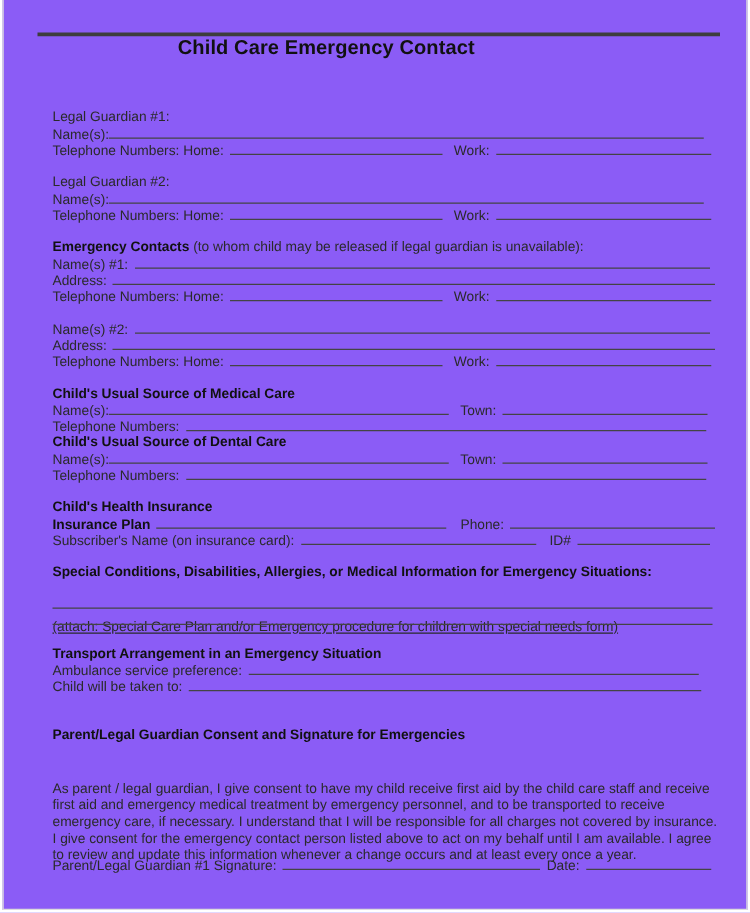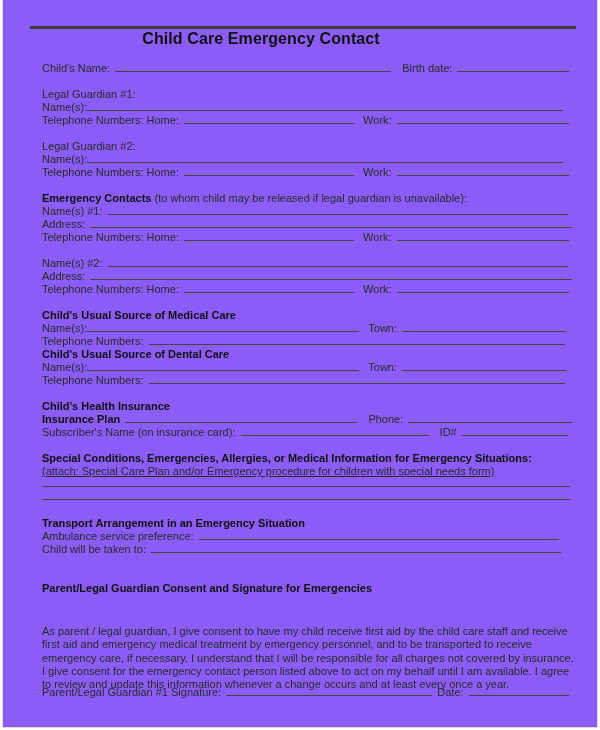--- a/index.html
+++ b/index.html
@@ -6,38 +6,32 @@
   body { width: 600px; height: 730px; position: relative; overflow: hidden;
          font-family: "Liberation Sans", sans-serif; color: #222; }
   .page { position: absolute; left: 2px; top: 0; width: 594px; height: 727px;
           border-left: 1px solid #dcdcdc; border-right: 1px solid #dcdcdc; border-bottom: 1px solid #dcdcdc;
           background: #8b5cf6; }
   .top-rule { position: absolute; left: 27px; top: 26px; width: 546px; height: 3px; background: #3d3d3d; }
   .title { position: absolute; left: 0; top: 30px; width: 516px; text-align: center;
            font-size: 16px; font-weight: bold; color: #111; letter-spacing: 0.1px; }
   .line { position: absolute; left: 39px; font-size: 11px; line-height: 13px; white-space: nowrap; color: #2a2a2a; }
   .b { font-weight: bold; color: #111; }
-  .u { text-decoration: underline; }
+  .u { text-decoration: underline; margin-top: 31px; }
   .blank { display: inline-block; border-bottom: 1px solid #444; height: 9px; vertical-align: baseline; margin-left: 2px; }
   .fullrule { position: absolute; left: 39px; width: 528px; border-bottom: 1px solid #444; }
   .par { position: absolute; left: 39px; top: 593px; width: 535px; font-size: 11px; line-height: 13.3px; color: #2a2a2a; margin-top: 32px; }
 </style>
 </head>
 <body>
 
 <div class="page">
   <div class="top-rule"></div>
   <div class="title">Child Care Emergency Contact</div>
 
-  <div class="line" style="top:62px">
-    <span>Child's Name:</span>
-    <span class="blank" style="width:276px"></span>
-    <span style="margin-left:8px">Birth date:</span>
-    <span class="blank" style="width:112px"></span>
-  </div>
 
   <div class="line" style="top:88px">Legal Guardian #1:</div>
   <div class="line" style="top:101px">
     <span>Name(s):</span><span class="blank" style="width:476px;margin-left:0"></span>
   </div>
   <div class="line" style="top:114px">
     <span>Telephone Numbers: Home:</span>
     <span class="blank" style="width:170px"></span>
     <span style="margin-left:6px">Work:</span>
     <span class="blank" style="width:172px"></span>
@@ -117,21 +111,21 @@
     <span style="margin-left:8px">Phone:</span>
     <span class="blank" style="width:164px"></span>
   </div>
   <div class="line" style="top:426px">
     <span>Subscriber's Name (on insurance card):</span>
     <span class="blank" style="width:188px"></span>
     <span style="margin-left:8px">ID#</span>
     <span class="blank" style="width:106px"></span>
   </div>
 
-  <div class="line b" style="top:452px">Special Conditions, Emergencies, Allergies, or Medical Information for Emergency Situations:</div>
+  <div class="line b" style="top:452px">Special Conditions, Disabilities, Allergies, or Medical Information for Emergency Situations:</div>
   <div class="line u" style="top:465px">(attach: Special Care Plan and/or Emergency procedure for children with special needs form)</div>
   <div class="fullrule" style="top:486px"></div>
   <div class="fullrule" style="top:499px"></div>
 
   <div class="line b" style="top:517px">Transport Arrangement in an Emergency Situation</div>
   <div class="line" style="top:530px">
     <span>Ambulance service preference:</span>
     <span class="blank" style="width:360px"></span>
   </div>
   <div class="line" style="top:543px">

